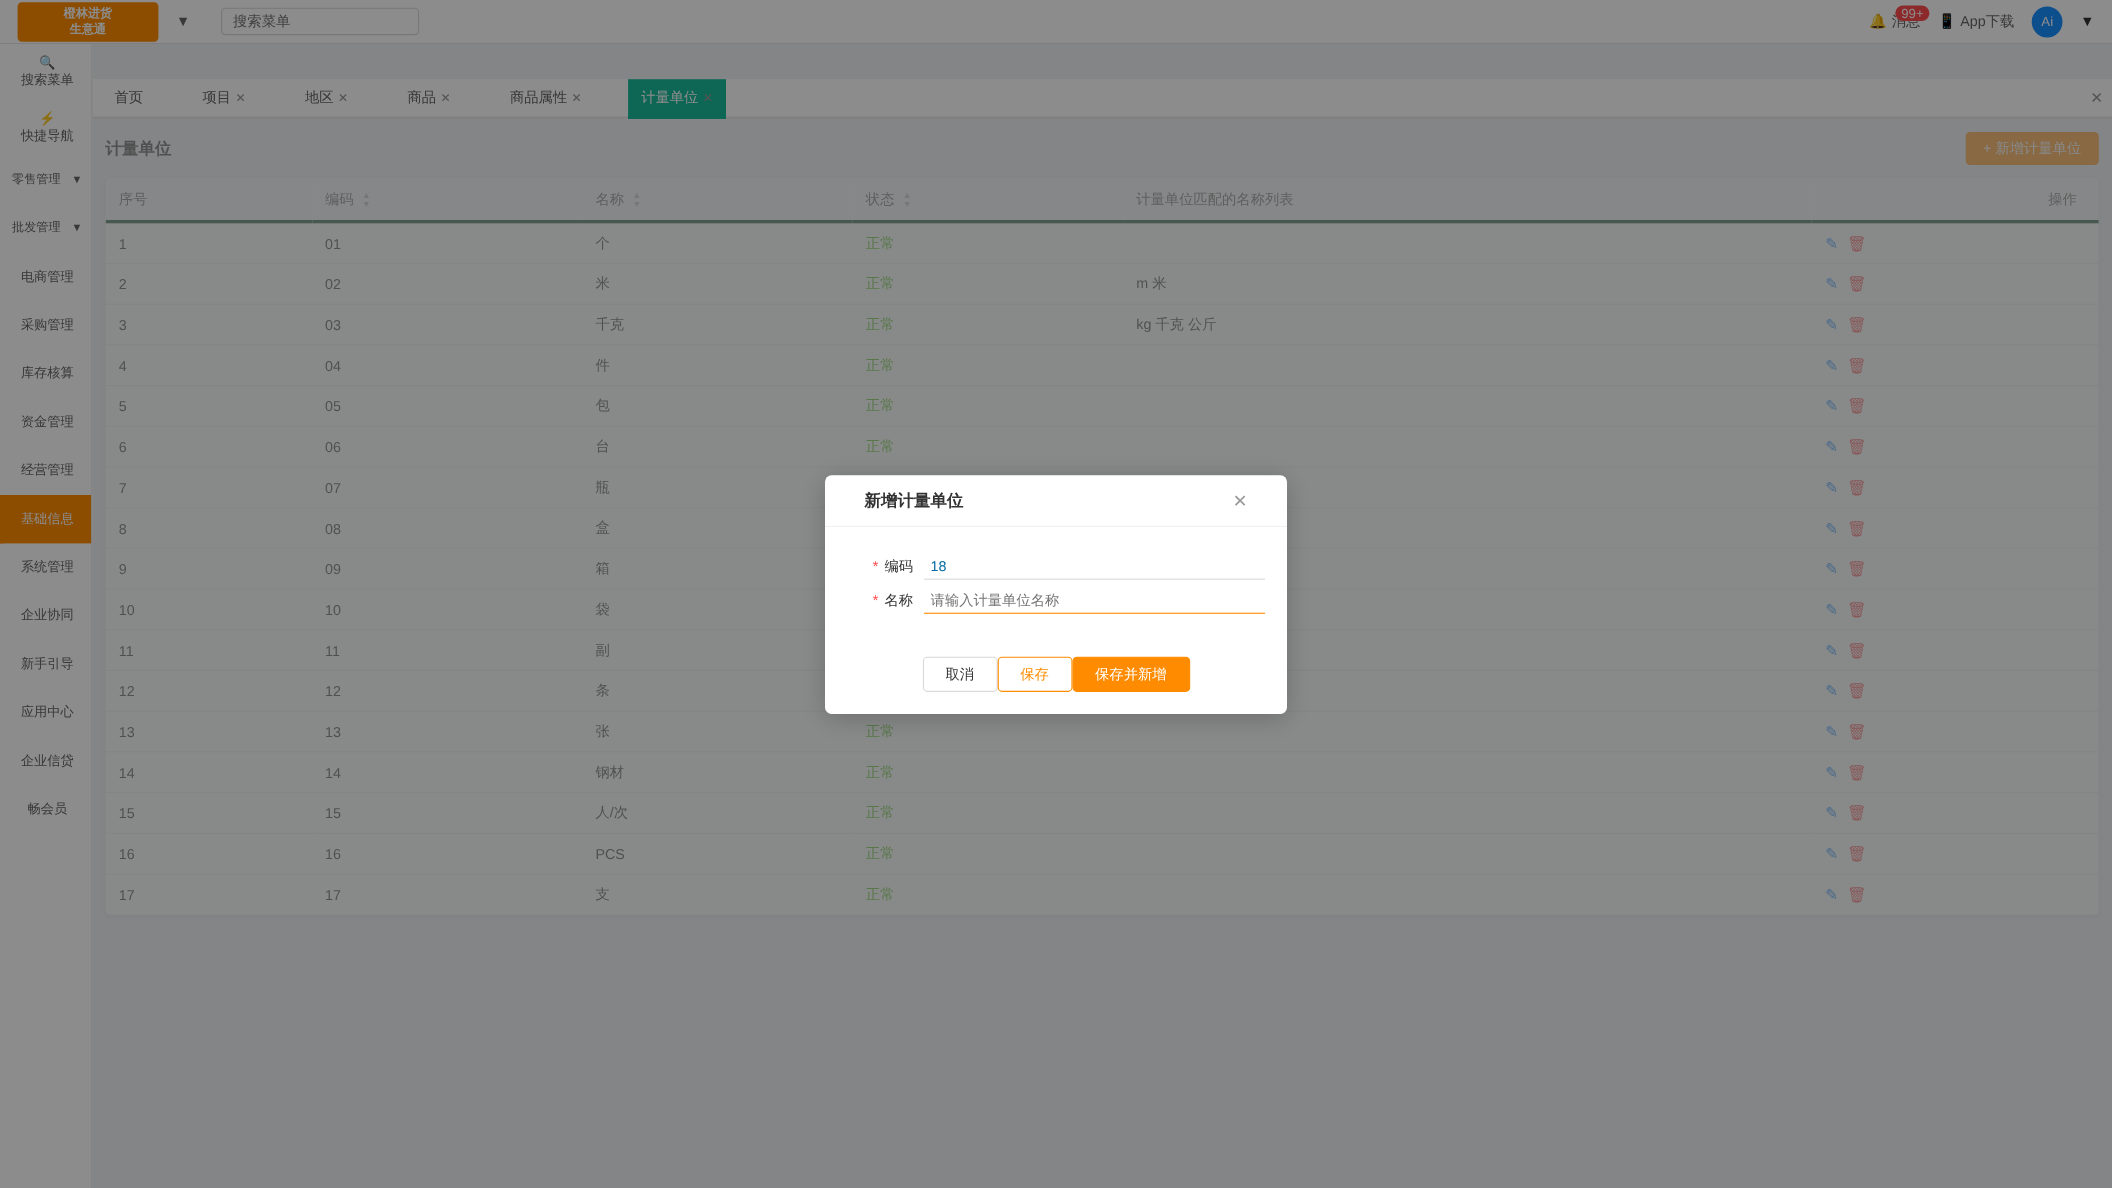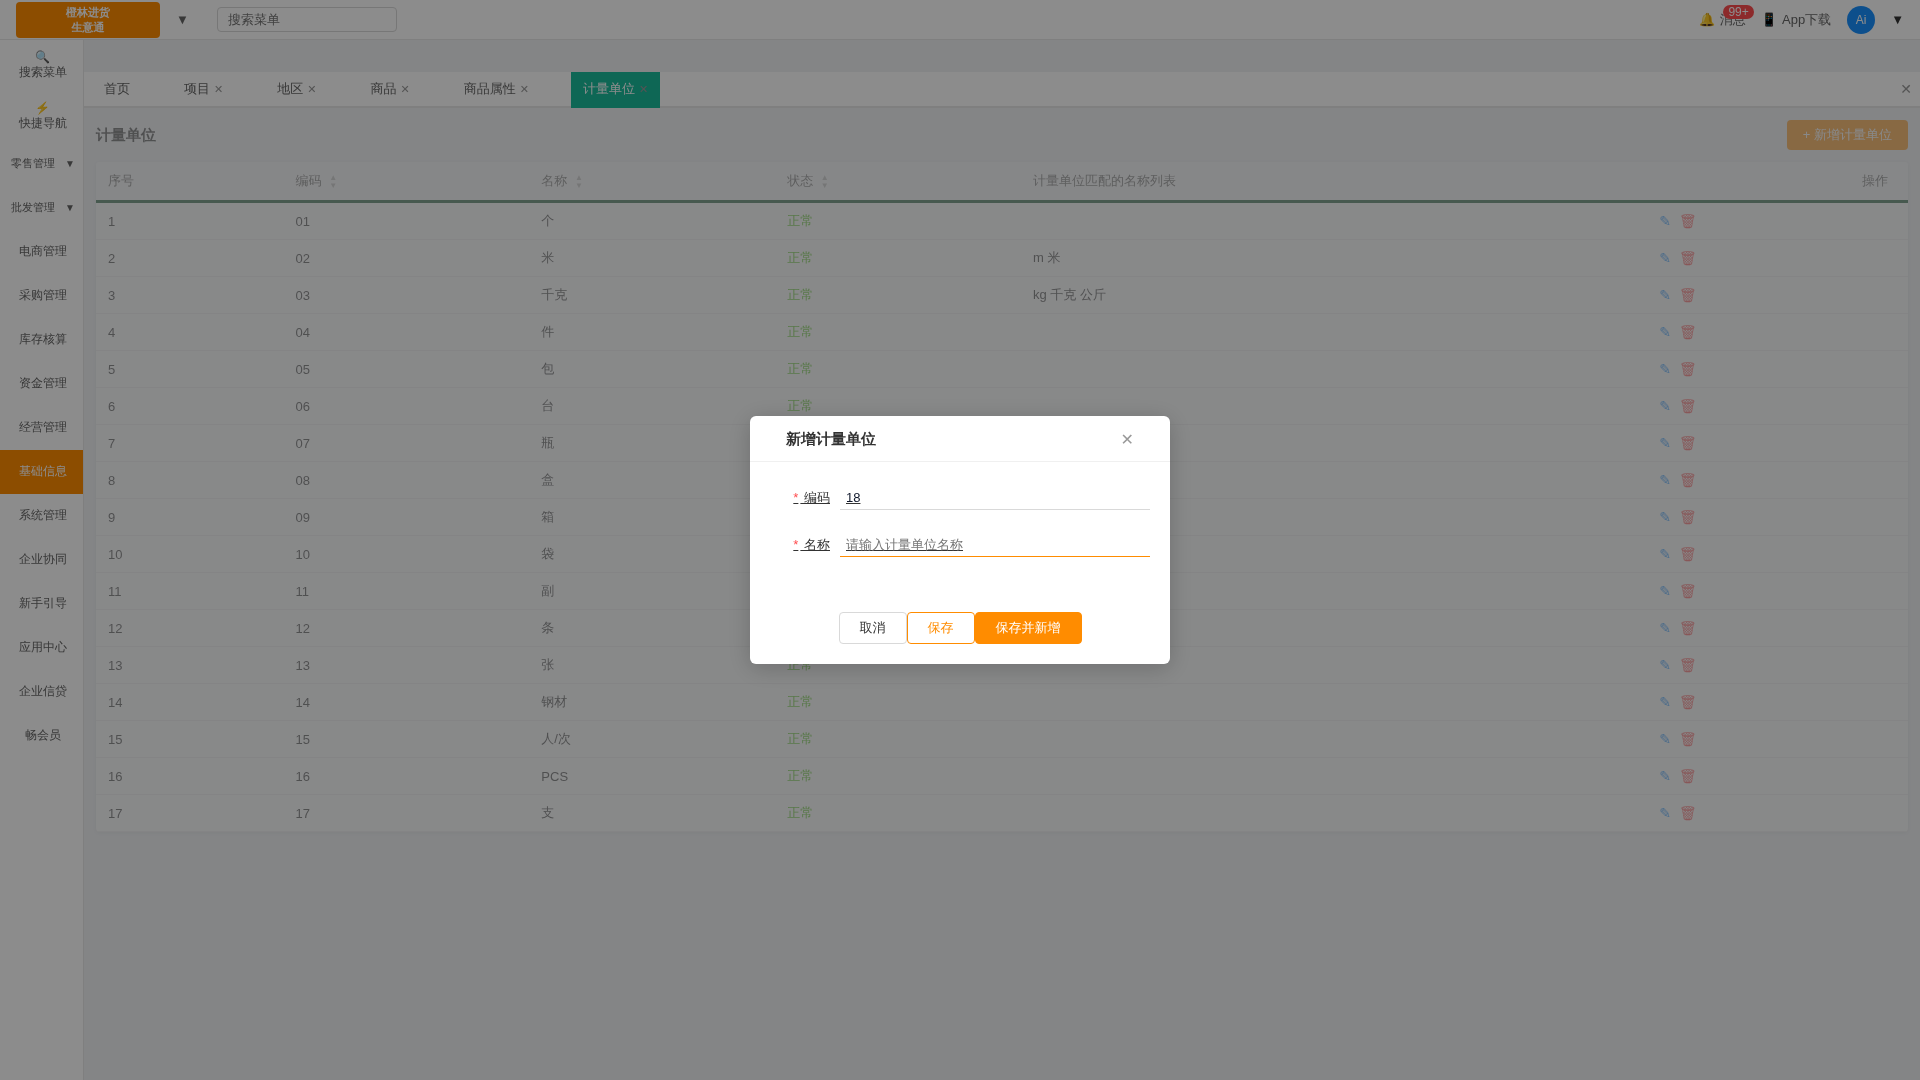--- a/index.html
+++ b/index.html
@@ -1,21 +1,21 @@
 <!DOCTYPE html>
 <html><head>
   <meta charset="utf-8">
   <style>
     * { margin: 0; padding: 0; box-sizing: border-box; }
     body { font-family: 'Microsoft YaHei', Arial, sans-serif; font-size: 13px; background: #f0f2f5; color: #333; width: 1920px; height: 1080px; overflow: hidden; }
 
     
     .header { height: 40px; background: #fff; display: flex; align-items: center; justify-content: space-between; padding: 0 16px; border-bottom: 1px solid #e8e8e8; position: fixed; top: 0; left: 0; right: 0; z-index: 100; }
     .header-left { display: flex; align-items: center; gap: 8px; }
-    .logo-box { width: 144px; height: 36px; background: #ff8c00; border-radius: 4px; display: flex; align-items: center; justify-content: center; color: #fff; font-weight: bold; font-size: 14px; }
+    .logo-box { width: 128px; height: 36px; background: #ff8c00; border-radius: 4px; display: flex; align-items: center; justify-content: center; color: #fff; font-weight: bold; font-size: 14px; }
     .header-dropdown { display: flex; align-items: center; gap: 4px; cursor: pointer; color: #666; font-size: 13px; padding: 4px 8px; }
     .header-right { display: flex; align-items: center; gap: 16px; }
     .header-badge { display: flex; align-items: center; gap: 4px; color: #666; font-size: 13px; cursor: pointer; position: relative; }
     .badge-count { background: #ff4d4f; color: #fff; border-radius: 10px; padding: 0 5px; font-size: 12px; position: absolute; top: -6px; right: -8px; min-width: 16px; text-align: center; }
     .header-avatar { width: 28px; height: 28px; border-radius: 50%; background: #1890ff; display: flex; align-items: center; justify-content: center; color: #fff; font-size: 12px; }
     .header-username { color: #333; font-size: 13px; cursor: pointer; }
 
     
     .sidebar { width: 84px; background: #fff; position: fixed; top: 40px; left: 0; bottom: 0; z-index: 99; border-right: 1px solid #e8e8e8; display: flex; flex-direction: column; overflow-y: auto; }
     .sidebar-item { padding: 10px 4px; cursor: pointer; display: flex; flex-direction: column; align-items: center; justify-content: center; color: #666; font-size: 12px; border-left: 3px solid transparent; min-height: 44px; }
@@ -57,24 +57,24 @@
     .page-btn { border: 1px solid #d9d9d9; background: #fff; border-radius: 4px; padding: 2px 8px; cursor: pointer; color: #333; }
     .page-input { border: 1px solid #d9d9d9; border-radius: 4px; padding: 2px 6px; width: 40px; text-align: center; font-size: 13px; }
 
     
     .modal-overlay { position: fixed; top: 0; left: 0; right: 0; bottom: 0; background: rgba(0,0,0,0.45); z-index: 1000; display: flex; align-items: center; justify-content: center; }
     .modal { background: #fff; border-radius: 6px; width: 420px; box-shadow: 0 4px 24px rgba(0,0,0,0.2); }
     .modal-header { display: flex; justify-content: space-between; align-items: center; padding: 14px 36px 12px; border-bottom: 1px solid #f0f0f0; }
     .modal-title { font-size: 15px; font-weight: bold; color: #333; }
     .modal-close { cursor: pointer; color: #999; font-size: 16px; }
     .modal-body { padding: 24px 20px 20px; }
-    .form-row { display: flex; align-items: center; margin-bottom: 23px; text-decoration: underline; }
+    .form-row { display: flex; align-items: center; margin-bottom: 7px; }
     .form-label { width: 60px; text-align: right; margin-right: 10px; color: #333; font-size: 13px; }
     .required-star { color: #ff4d4f; margin-right: 2px; }
-    .form-input { flex: 1; border: none; border-bottom: 1px solid #d9d9d9; padding: 4px 6px; font-size: 13px; color: #0f172a; outline: none; }
+    .form-input { flex: 1; border: none; border-bottom: 1px solid #d9d9d9; padding: 4px 6px; font-size: 13px; color: #0369a1; outline: none; }
     .form-input.name-input { border-bottom-color: #ff8c00; }
     .modal-footer { display: flex; justify-content: center; padding: 12px 20px 20px; }
     .btn-cancel { border: 1px solid #d9d9d9; background: #fff; color: #333; padding: 6px 20px; border-radius: 4px; cursor: pointer; font-size: 13px; }
     .btn-save { background: #fff; color: #ff8c00; border: 1px solid #ff8c00; padding: 6px 20px; border-radius: 4px; cursor: pointer; font-size: 13px; }
     .btn-save-new { background: #ff8c00; color: #fff; border: 1px solid #ff8c00; padding: 6px 20px; border-radius: 4px; cursor: pointer; font-size: 13px; }
 
     
     .dimmed { opacity: 0.5; pointer-events: none; }
   </style>
 </head>

